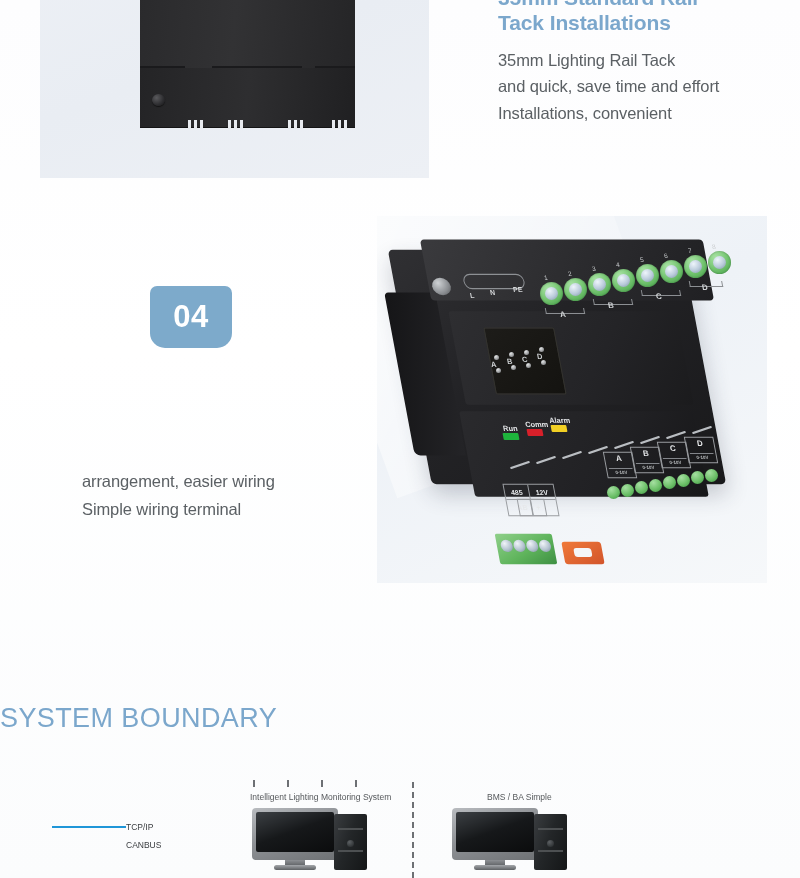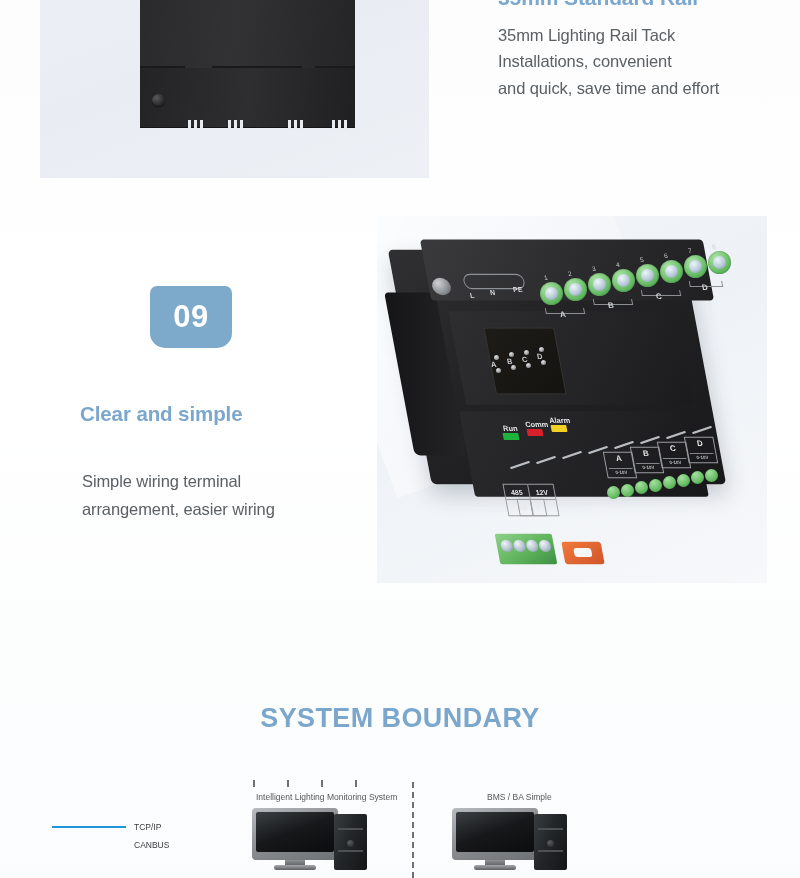--- a/index.html
+++ b/index.html
@@ -246,30 +246,30 @@
     transform:skewY(11deg) rotate(-11deg);
     border-radius:3px;
   }
   .clip::after {
     content:""; position:absolute; left:11px; top:6px; width:18px; height:9px;
     border-radius:3px; background:#f4f6f8;
   }
 
   
   .sb-title {
-    position:absolute; left:0; top:703px; width:800px; text-align:center;
-    color:#7ba7cc; font-size:27px; font-weight:bold; letter-spacing:.4px;
+    position:absolute; left:0; top:703px; width:800px; text-align:left;
+    color:#7ba7cc; font-size:27px; font-weight:normal; letter-spacing:.4px;
   }
   .diagram { position:absolute; left:0; top:780px; width:800px; height:98px; }
 
   .legend { position:absolute; left:52px; top:38px; width:190px; }
   .leg-row { display:flex; align-items:center; height:18px; }
   .leg-line { width:74px; height:10px; position:relative; flex:none; }
   .leg-line .bar { position:absolute; left:0; right:0; top:4px; height:2px; }
-  .leg-txt { margin-left:8px; color:#3a3d40; font-size:8.5px; white-space:nowrap; }
+  .leg-txt { color:#3a3d40; font-size:8.5px; white-space:nowrap; }
 
   .sys-label {
     position:absolute; color:#55585b; font-size:8.5px; white-space:nowrap;
   }
   .divider {
     position:absolute; left:412px; top:2px; width:0; height:96px;
     border-left:2px dashed #6d7074;
   }
   .pc { position:absolute; width:120px; height:62px; }
   .monitor {
@@ -340,40 +340,40 @@
           <div class="fin"></div>
             <div class="fin"></div>
             <div class="fin"></div>
         </div>
       </div>
     </div>
 
     <div class="sec03-text">
       <div class="head-blue sec03-head">
         <div>35mm Standard Rail</div>
+        <div>Tack Installations</div>
       </div>
       <div class="sec03-body">
         <div>35mm Lighting Rail Tack</div>
+        <div>and quick, save time and effort</div>
         <div>Installations,   convenient</div>
-        <div>and quick, save time and effort</div>
       </div>
     </div>
   </div>
 
   <div class="sec04">
 
-    <div class="badge04">09</div>
+    <div class="badge04">04</div>
 
     <div class="head-blue sec04-head">
-      <div>Clear and simple</div>
     </div>
 
     <div class="sec04-body">
+      <div>arrangement, easier wiring</div>
       <div>Simple wiring terminal</div>
-      <div>arrangement, easier wiring</div>
     </div>
 
     <div class="panel04">
       <div class="panel04-hl"></div>
 
       <div class="dev">
         <div class="dev-body"></div>
         <div class="dev-left-face"></div>
         <div class="dev-top-face"></div>
         <div class="dev-mid-face"></div>
@@ -502,21 +502,21 @@
         <div class="leg-txt">TCP/IP</div>
       </div>
       <div class="leg-row">
         <div class="leg-line">
           
         </div>
         <div class="leg-txt">CANBUS</div>
       </div>
     </div>
 
-    <div class="sys-label" style="left:256px; top:12px;">Intelligent Lighting Monitoring System</div>
+    <div class="sys-label" style="left:250px; top:12px;">Intelligent Lighting Monitoring System</div>
     <div class="sys-label" style="left:487px; top:12px;">BMS / BA Simple</div>
 
     <div class="tick" style="left:253px; top:0px;"></div>
     <div class="tick" style="left:287px; top:0px;"></div>
     <div class="tick" style="left:321px; top:0px;"></div>
     <div class="tick" style="left:355px; top:0px;"></div>
 
     <div class="divider"></div>
 
     <div class="pc" style="left:252px; top:28px;">

